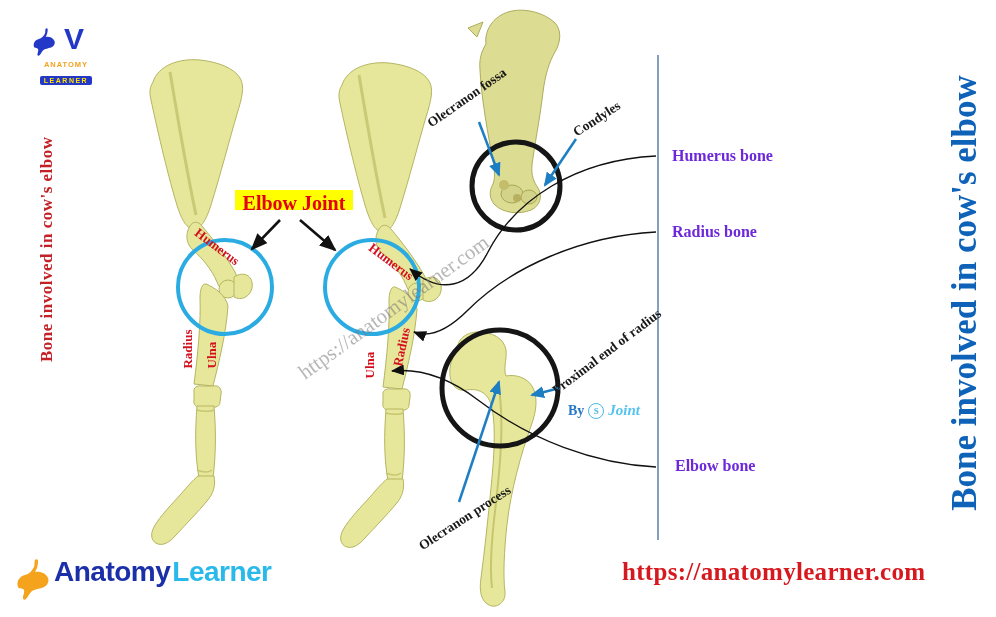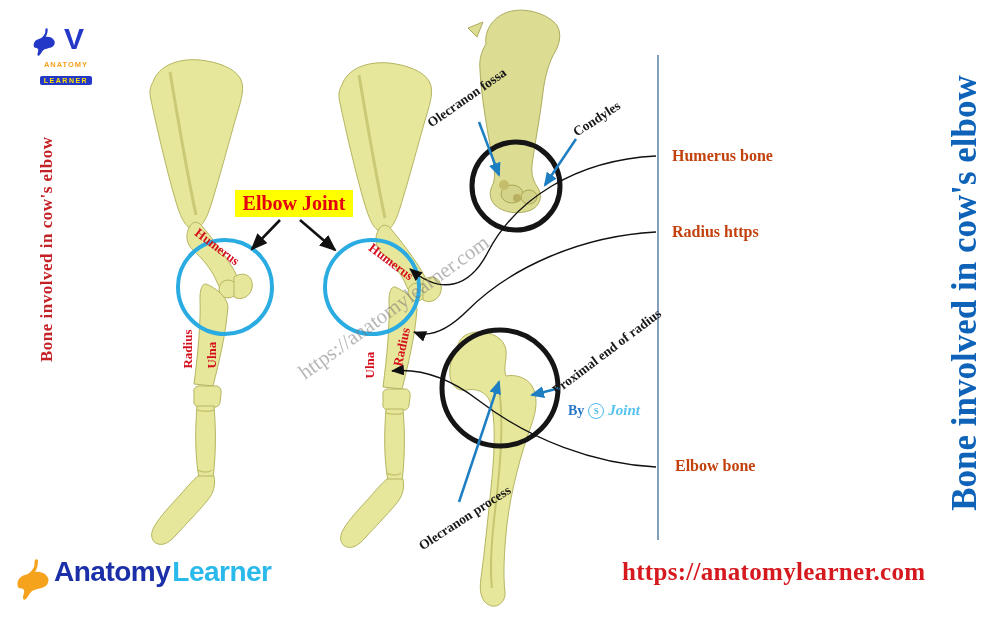--- a/index.html
+++ b/index.html
@@ -5,23 +5,23 @@
   html,body{margin:0;padding:0;background:#ffffff;}
   .stage{
     position:relative;width:996px;height:617px;background:#ffffff;
     overflow:hidden;font-family:"Liberation Serif",serif;
   }
   .layer{position:absolute;left:0;top:0;}
   .lbl{position:absolute;font-family:"Liberation Serif",serif;font-weight:bold;white-space:nowrap;}
   .rot{transform-origin:center center;text-align:center;}
   .red-sm{font-size:13px;color:#d40f1e;}
   .blk{font-size:13.5px;color:#181818;}
-  .side{font-size:16px;color:#c2410c;}
+  .side{font-size:16px;color:#6d28d9;}
   .joint-label{
-    left:235px;top:190px;width:118px;height:27px;line-height:27px;
+    left:235px;top:190px;width:118px;height:20px;line-height:27px;
     background:#ffff00;color:#e3000f;font-size:20px;text-align:center;
   }
   .watermark{
     left:244px;top:295px;width:300px;font-weight:400;font-size:21px;
     color:rgba(122,122,122,0.55);transform:rotate(-36deg);transform-origin:center;
     text-align:center;
   }
   .v-title-left{
     left:-43px;top:262px;width:180px;text-align:center;transform:rotate(-90deg);
     transform-origin:center;font-size:17px;color:#c42127;letter-spacing:.5px;
@@ -189,21 +189,21 @@
   <div class="lbl rot red-sm" style="left:356px;top:254px;width:70px;transform:rotate(37deg);">Humerus</div>
   <div class="lbl rot red-sm" style="left:340px;top:357px;width:60px;transform:rotate(-90deg);">Ulna</div>
   <div class="lbl rot red-sm" style="left:372px;top:339px;width:60px;transform:rotate(-78deg);">Radius</div>
 
   <div class="lbl rot blk" style="left:411px;top:90px;width:112px;transform:rotate(-35deg);">Olecranon fossa</div>
   <div class="lbl rot blk" style="left:561px;top:111px;width:72px;transform:rotate(-33deg);">Condyles</div>
   <div class="lbl rot blk" style="left:534px;top:344px;width:146px;transform:rotate(-37deg);">Proximal end of radius</div>
   <div class="lbl rot blk" style="left:401px;top:510px;width:128px;transform:rotate(-33deg);">Olecranon process</div>
 
   <div class="lbl side" style="left:672px;top:147px;">Humerus bone</div>
-  <div class="lbl side" style="left:672px;top:223px;">Radius https</div>
+  <div class="lbl side" style="left:672px;top:223px;">Radius bone</div>
   <div class="lbl side" style="left:675px;top:457px;">Elbow bone</div>
 
   <div class="lbl watermark">https://anatomylearner.com</div>
 
   <div class="lbl byline">
     <span class="by">By</span>
     <span class="s-icon">S</span>
     <span class="name">Joint</span>
   </div>
 

